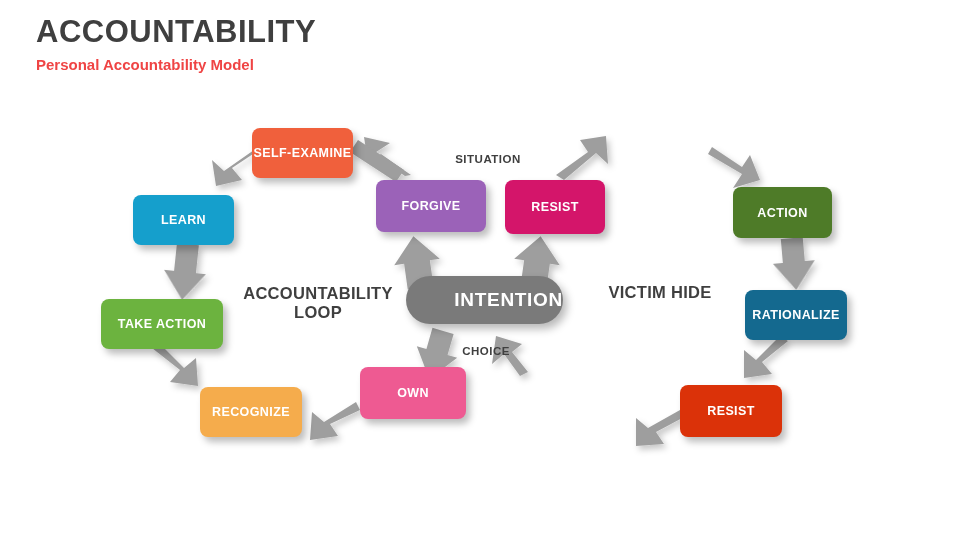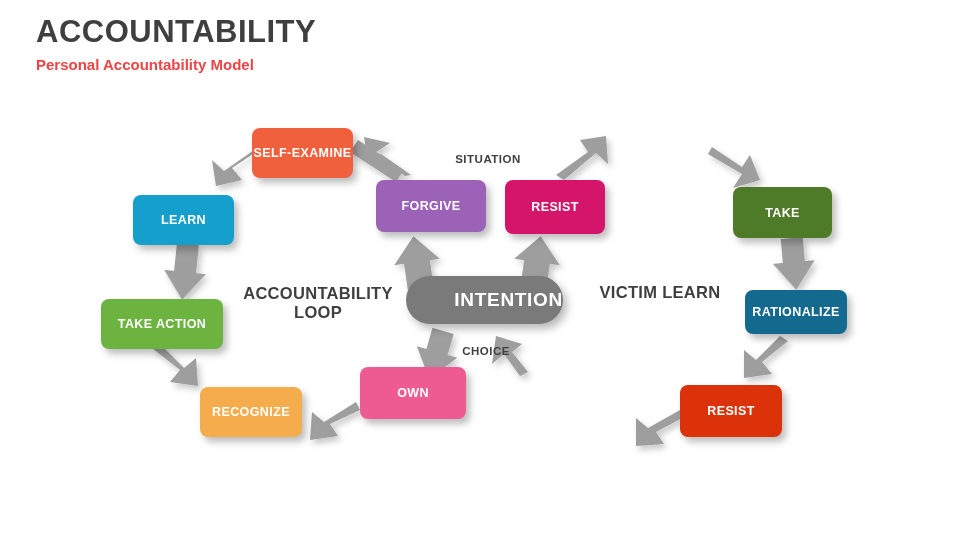--- a/index.html
+++ b/index.html
@@ -198,41 +198,41 @@
     <div class="node" style="left: 376px; top: 180px; width: 110px; height: 52px; background: rgb(155, 98, 184);">
       <span>FORGIVE</span>
     </div>
 
     <div class="node" style="left: 505px; top: 180px; width: 100px; height: 54px; background: rgb(212, 21, 106);">
       <span>RESIST</span>
     </div>
 
 
     <div class="node" style="left: 733px; top: 187px; width: 99px; height: 51px; background: rgb(78, 123, 40);">
-      <span>TAKE</span>
-    </div>
-
-    <div class="node" style="left: 745px; top: 290px; width: 102px; height: 44px; background: rgb(20, 105, 143);">
+      <span>ACTION</span>
+    </div>
+
+    <div class="node" style="left: 745px; top: 290px; width: 102px; height: 50px; background: rgb(20, 105, 143);">
       <span>RATIONALIZE</span>
     </div>
 
     <div class="node" style="left: 680px; top: 385px; width: 102px; height: 52px; background: rgb(219, 50, 9);">
       <span>RESIST</span>
     </div>
 
 
     <div id="intention" style="left: 406px; top: 276px; width: 157px; height: 48px; background: rgb(122, 122, 122); justify-content: flex-end;">
       <span>INTENTION</span>
     </div>
 
     <div class="loop-label big-loop-label" style="left:228px; top:284px; width:180px;">
       <div>ACCOUNTABILITY</div>
       <div>LOOP</div>
     </div>
 
-    <div class="loop-label big-loop-label" style="left:570px; top:283px; width:180px;">VICTIM LEARN</div>
+    <div class="loop-label big-loop-label" style="left:570px; top:283px; width:180px;">VICTIM HIDE</div>
 
     <div class="loop-label small-label" style="left:432px; top:153px; width:112px;">SITUATION</div>
 
     <div class="loop-label small-label" style="left:430px; top:345px; width:112px;">CHOICE</div>
 
   </div>
 </div>
 
 </body></html>

